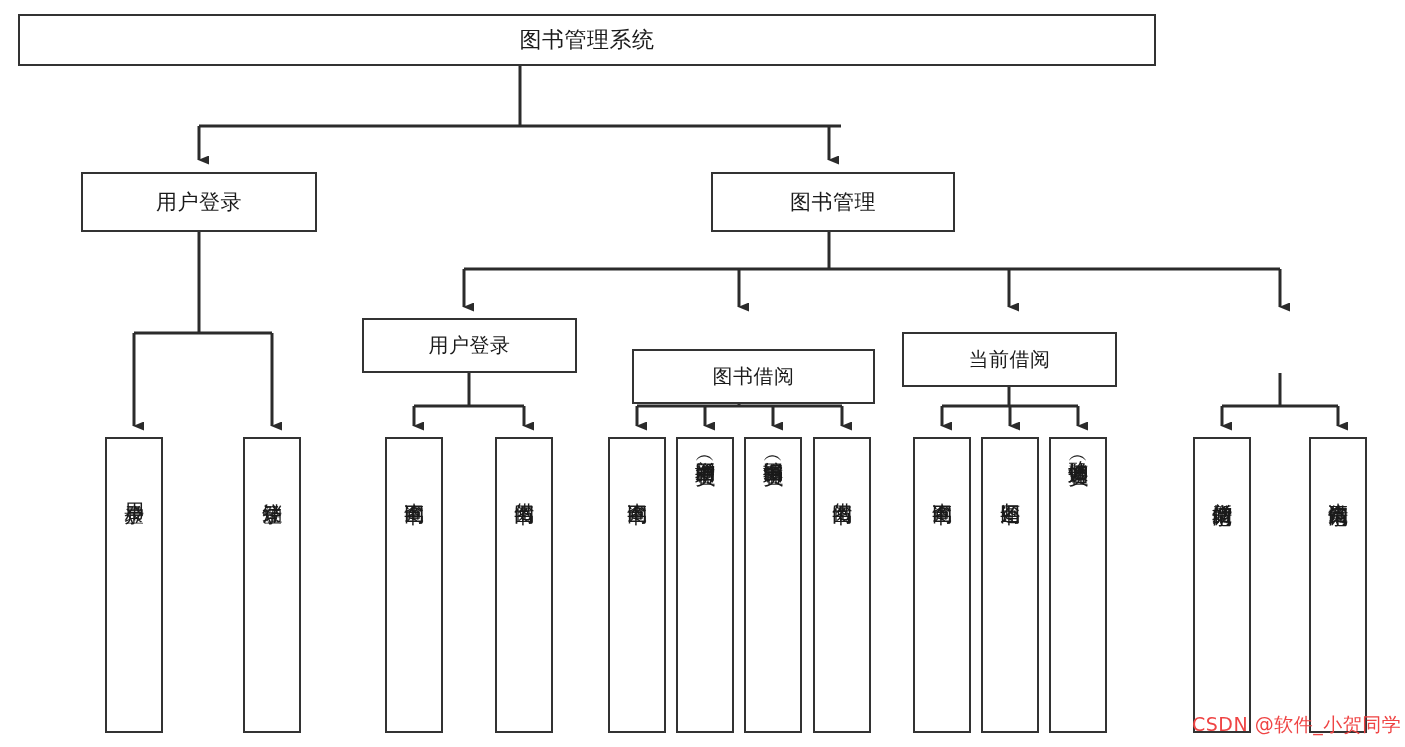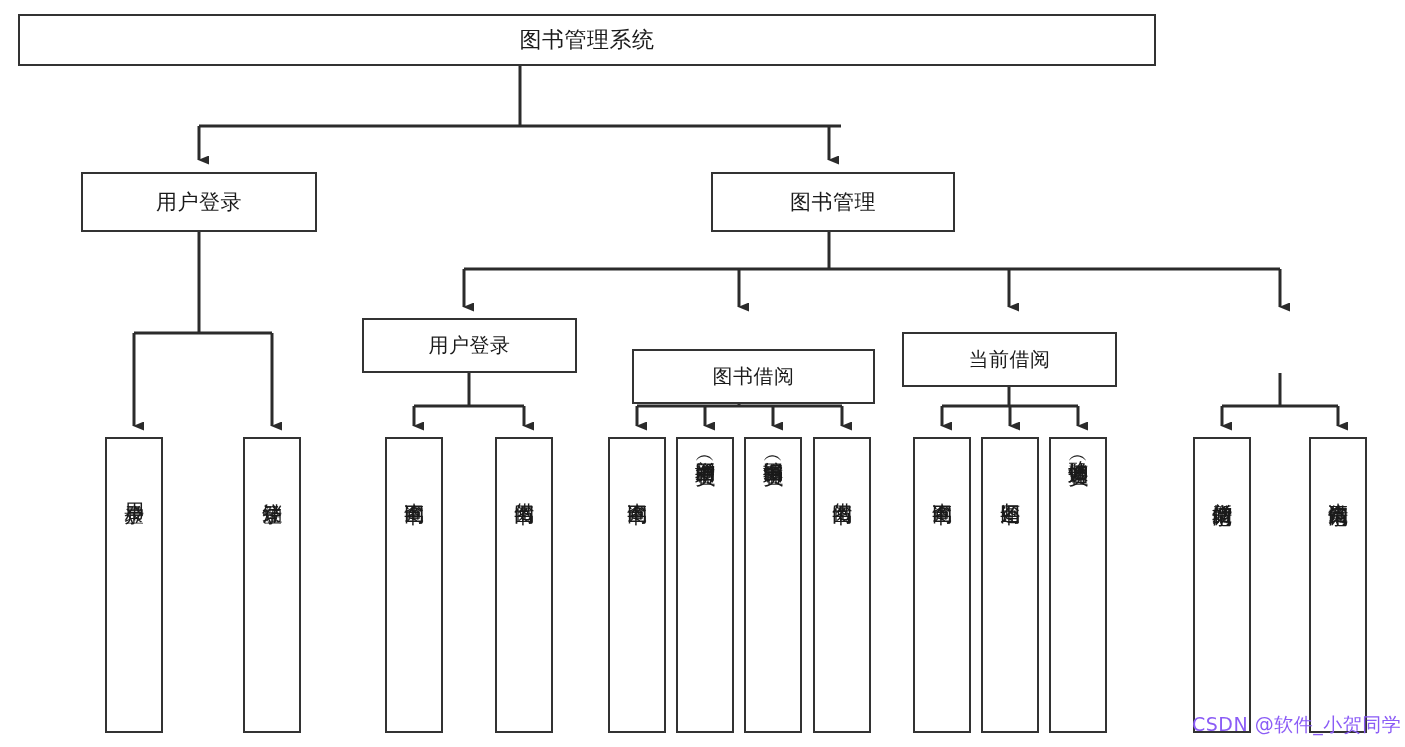--- a/index.html
+++ b/index.html
@@ -59,21 +59,21 @@
     white-space: nowrap;
     text-align: center;
   }
   .leaf-mid .node-label { padding-top: 42px; }
   .leaf-tall .node-label { padding-top: 0px; }
   .watermark {
     position: absolute;
     left: 1192px;
     top: 712px;
     font-size: 19px;
-    color: #8b5cf6;
+    color: #ef4444;
     white-space: nowrap;
     letter-spacing: 0.5px;
     pointer-events: none;
   }
 </style>
 </head>
 <body>
 
 <div id="diagram-root">
 

